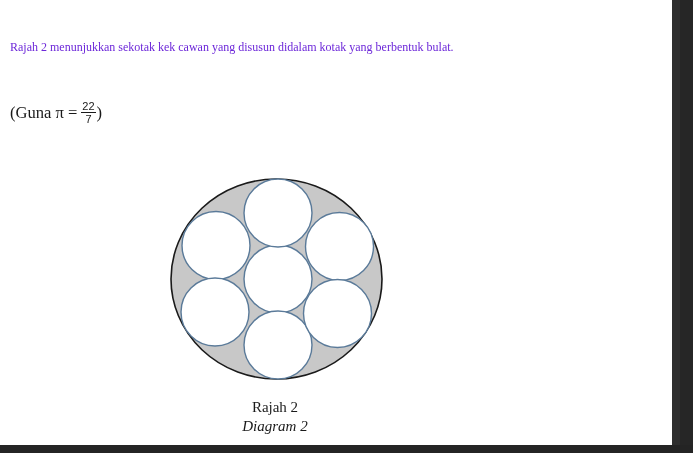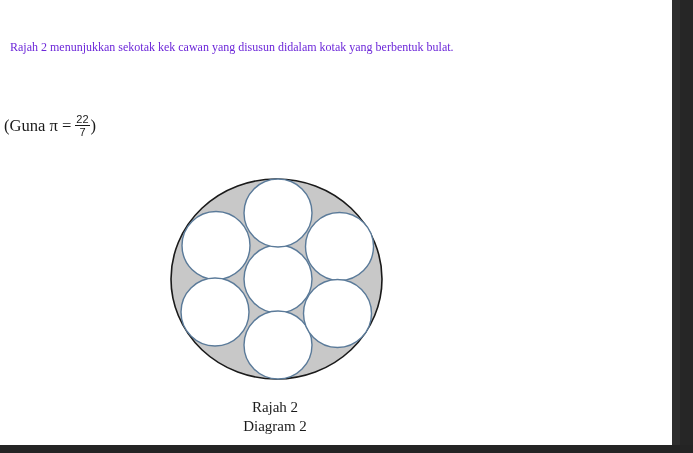--- a/index.html
+++ b/index.html
@@ -19,39 +19,39 @@
     .page {
       position: absolute; left: 0; top: 0; width: 672px; height: 445px;
       background: #ffffff;
     }
     .question {
       position: absolute; left: 10px; top: 37px; width: 660px;
       font-size: 12px; line-height: 21px; color: #6d28d9;
     }
     .question p { margin: 0; white-space: nowrap; }
     .pi-line {
-      position: absolute; left: 4px; top: 101px;
+      position: absolute; left: 10px; top: 101px;
       font-size: 16.6px; color: #1a1a1a; display: flex; align-items: center;
       white-space: nowrap;
     }
     .frac {
       display: inline-flex; flex-direction: column; align-items: center;
       font-family: "Liberation Sans", sans-serif; font-size: 11px; line-height: 11px;
-      margin: 13px 1px;
+      margin: 0 1px;
     }
     .frac .num { border-bottom: 1px solid #1a1a1a; padding: 0 1px; }
     .frac .den { padding-top: 1px; }
     .pi-line .sym { margin: 0 3px 0 4px; }
     .diagram { position: absolute; left: 0; top: 0; }
     .caption {
       position: absolute; left: 225px; width: 100px; text-align: center;
       font-size: 15px; color: #1a1a1a;
     }
     .cap1 { top: 399px; }
-    .cap2 { top: 418px; }
+    .cap2 { top: 418px; font-style: italic; }
   </style>
 </head>
 <body>
 
 <div class="page">
   <div class="question">
     <p>Rajah 2 menunjukkan sekotak kek cawan yang disusun didalam kotak yang berbentuk bulat.</p>
   </div>
 
   <div class="pi-line">

